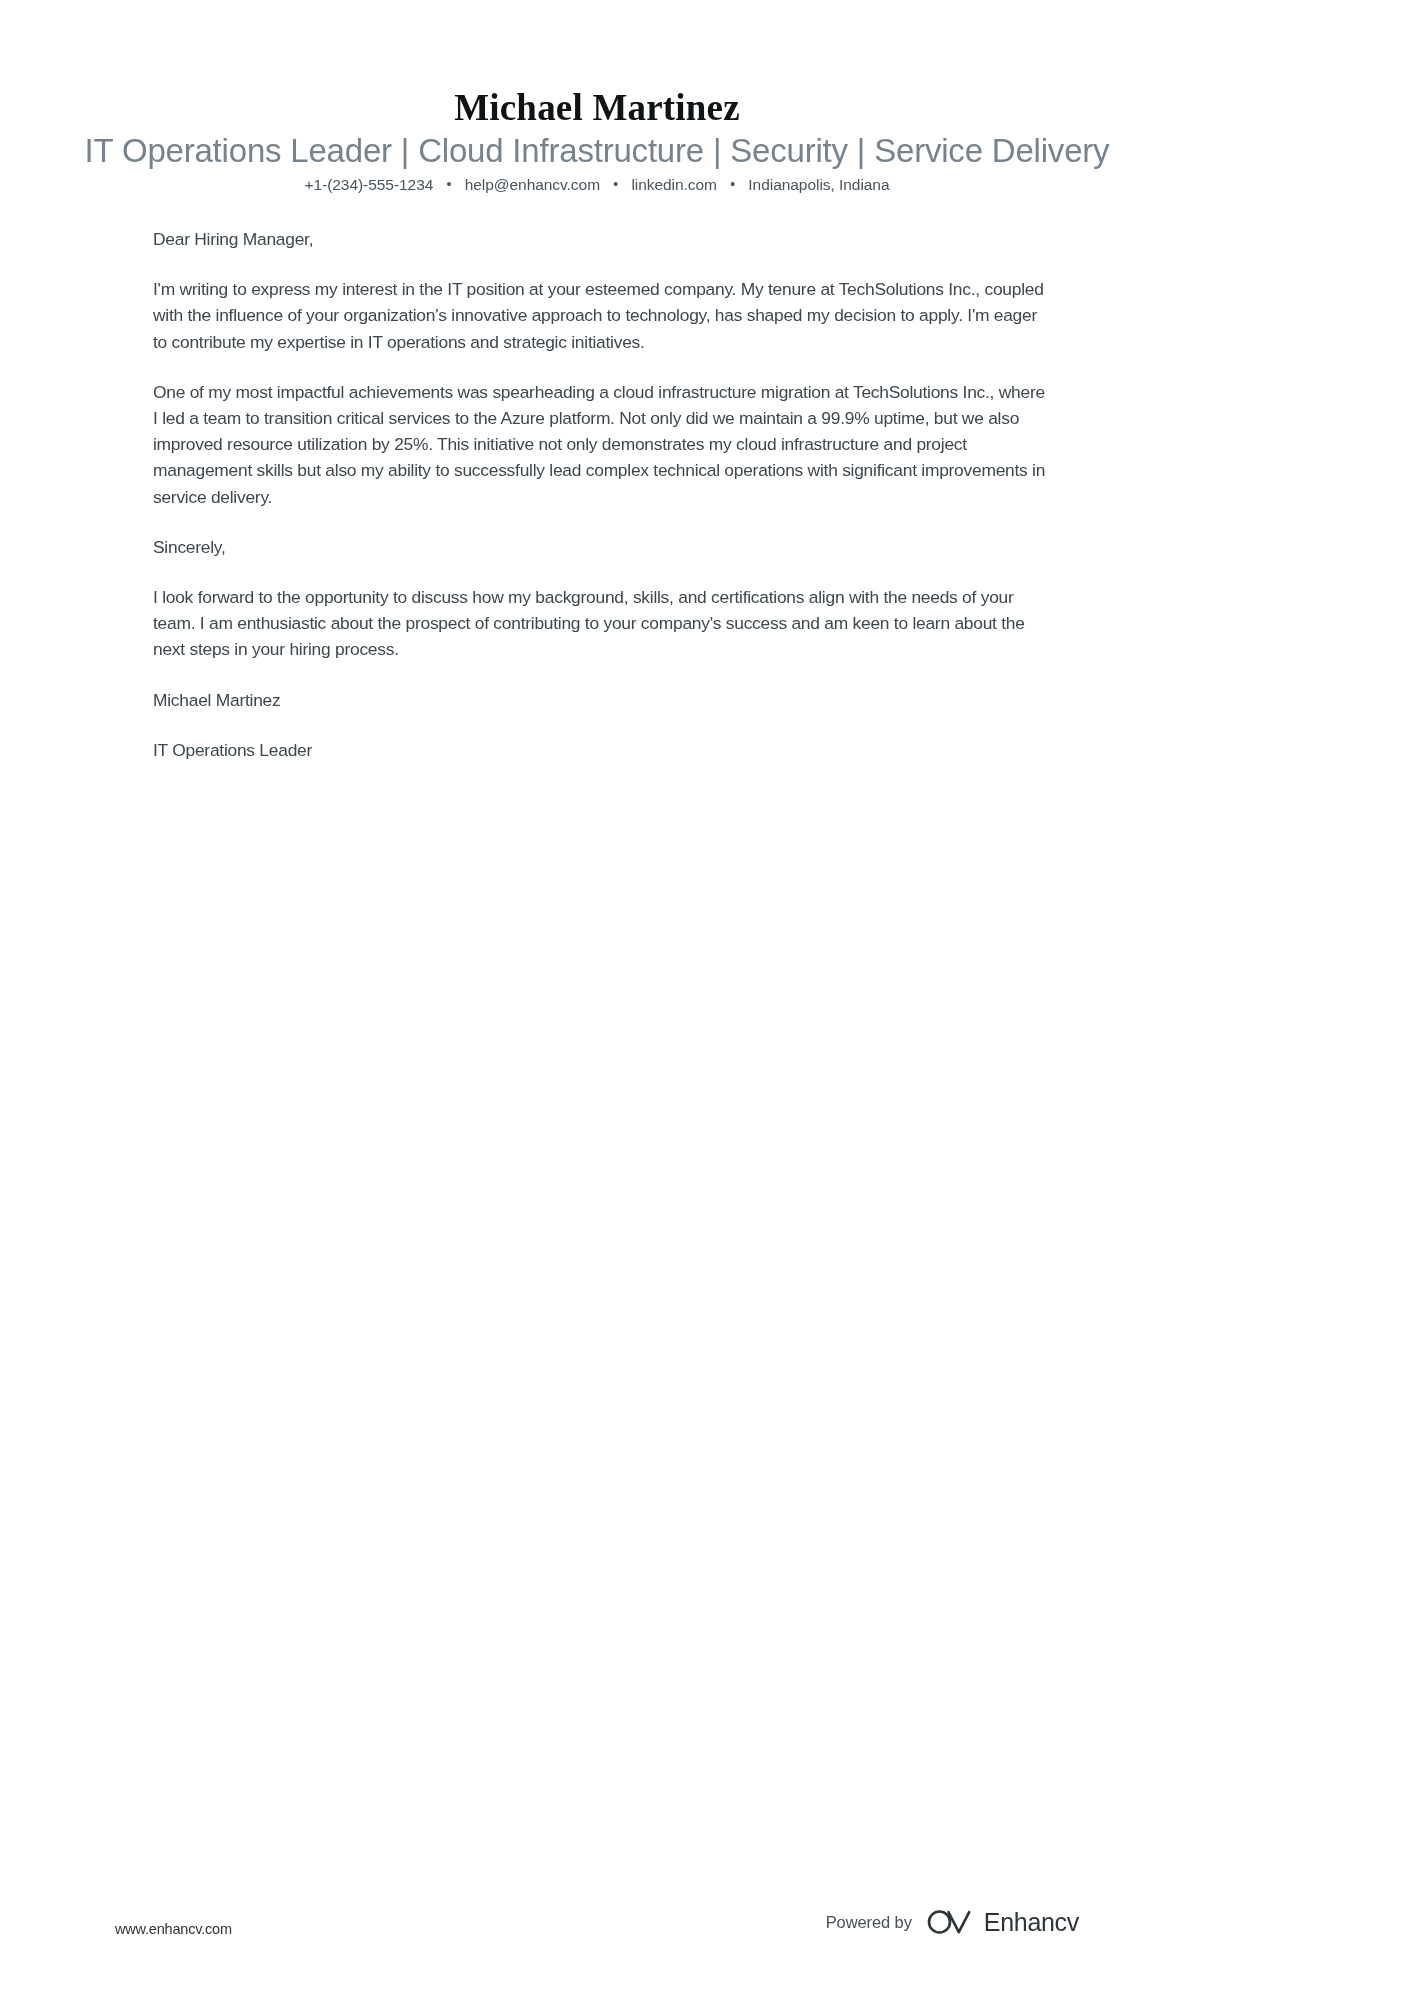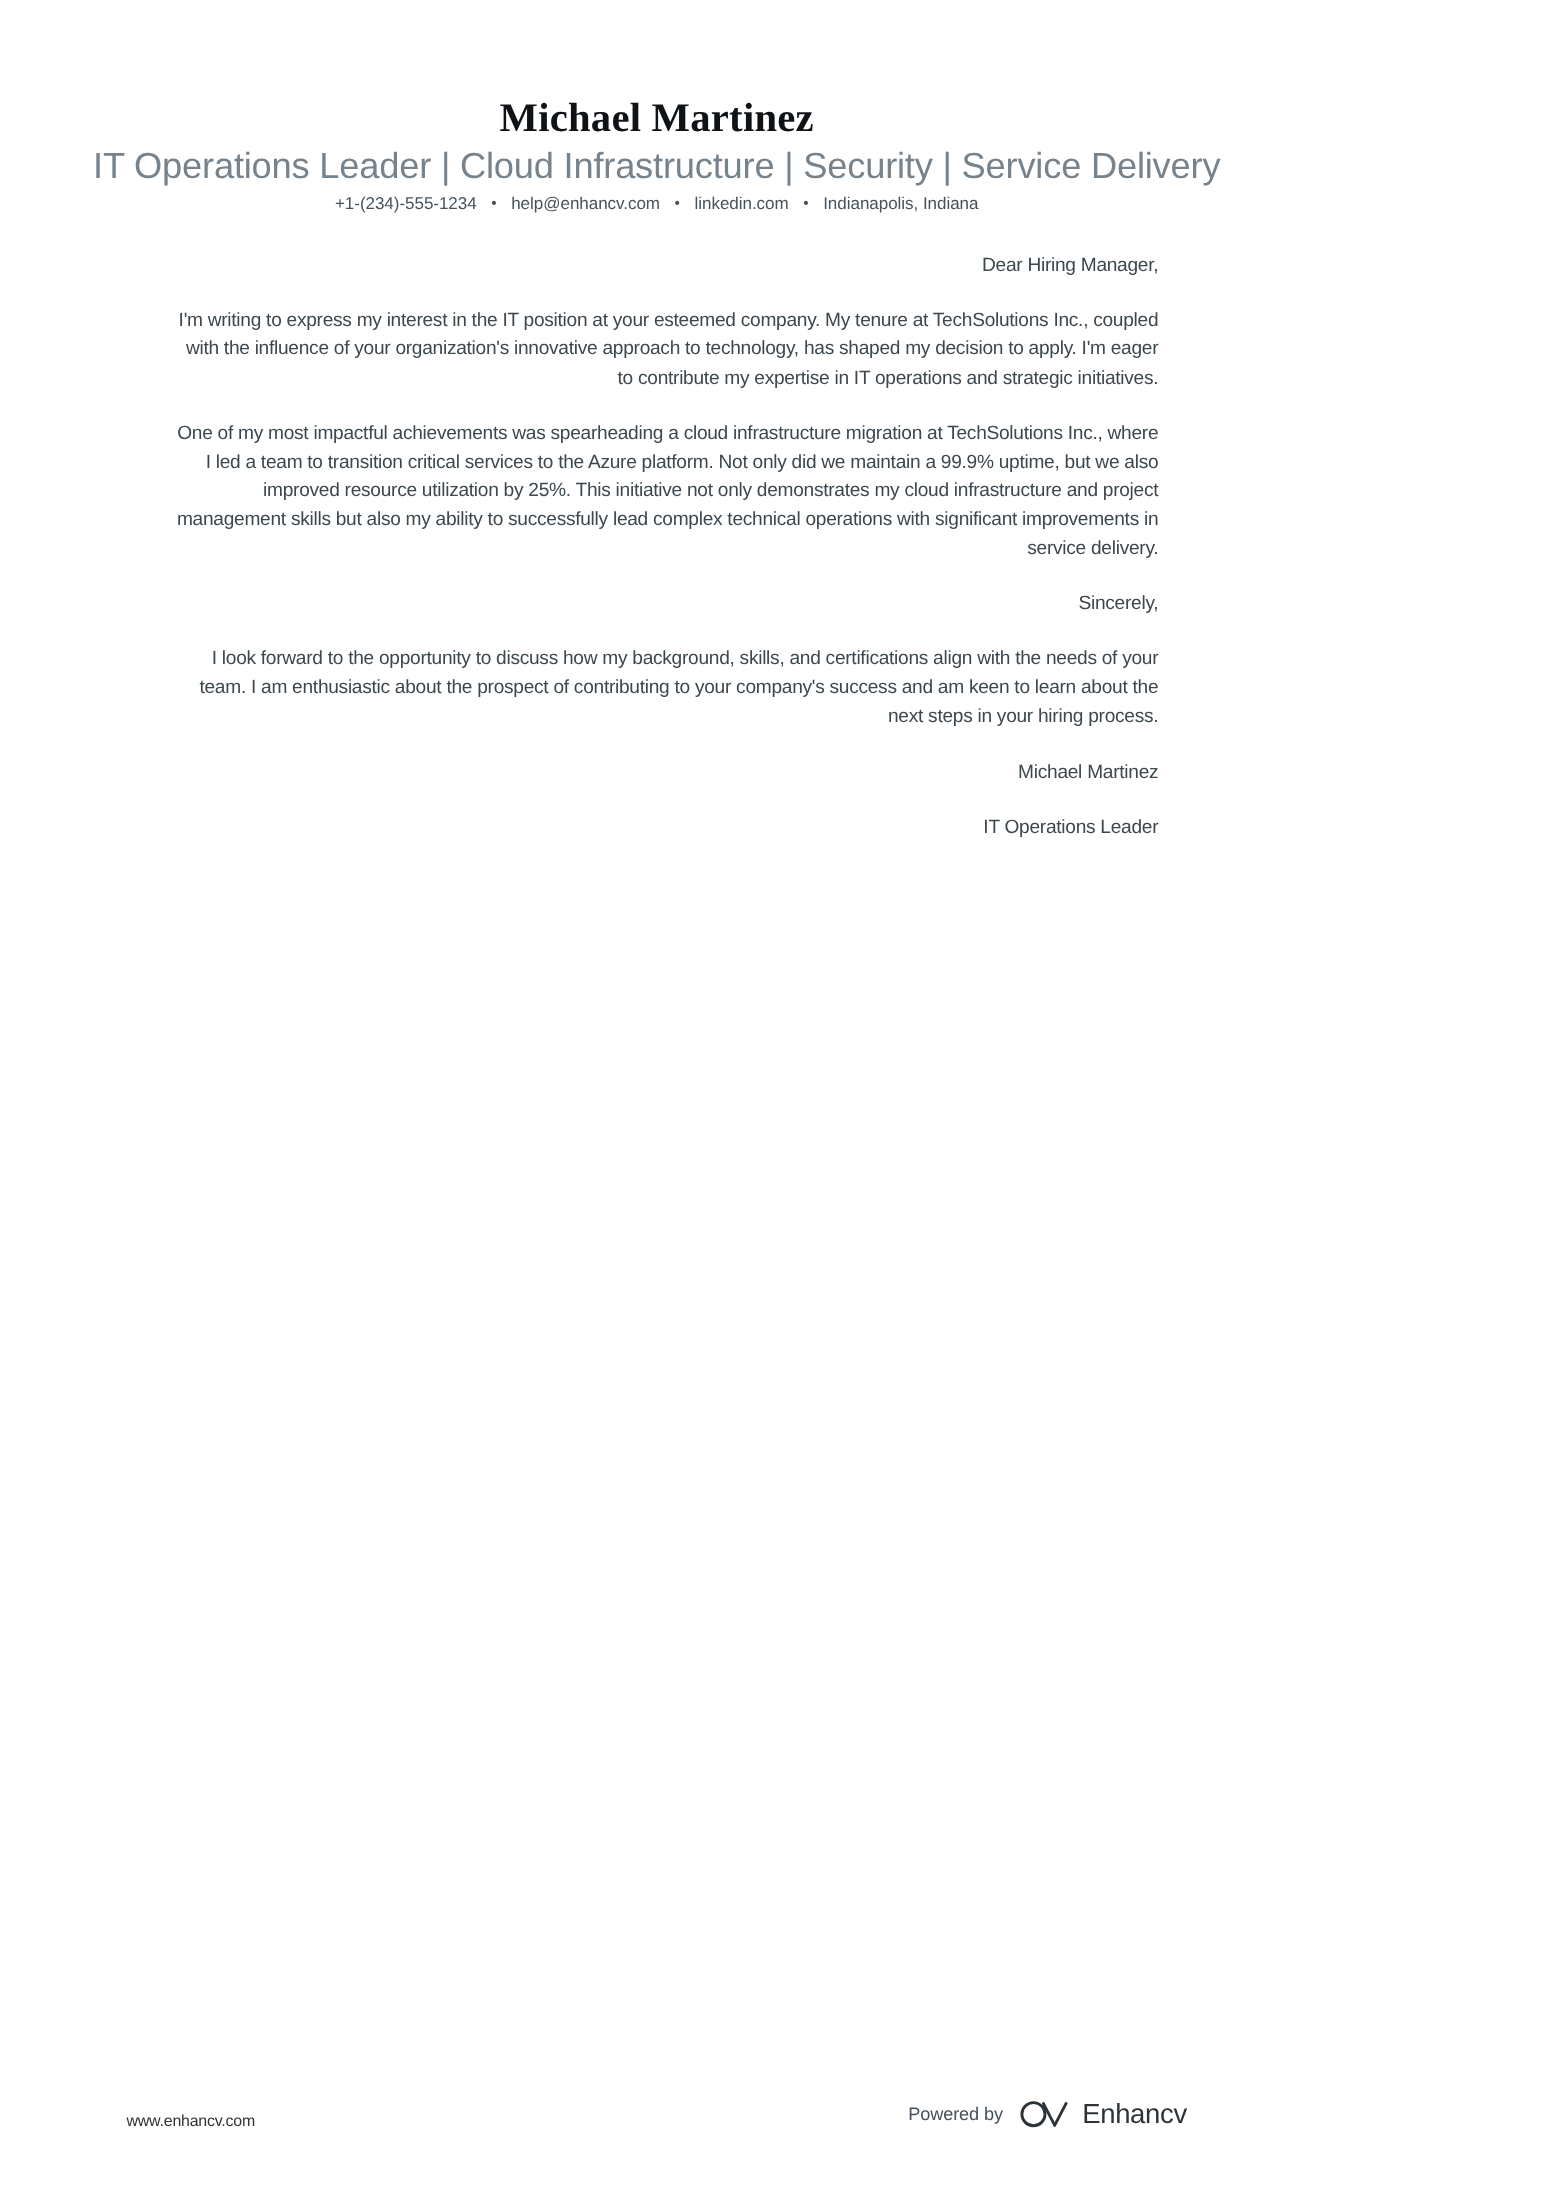--- a/index.html
+++ b/index.html
@@ -90,21 +90,21 @@
     width: 912px;
     padding-top: 30px;
   }
   .para {
     font-family: "Liberation Sans", sans-serif;
     font-size: 17.4px;
     line-height: 26.2px;
     color: #3c474e;
     margin: 0 0 24px 12px;
     letter-spacing: -0.25px;
-    text-align: right;
+    text-align: left;
   }
 
   
   .footer {
     position: absolute;
     left: 0;
     right: 0;
     bottom: 58px;
     height: 40px;
     display: flex;

